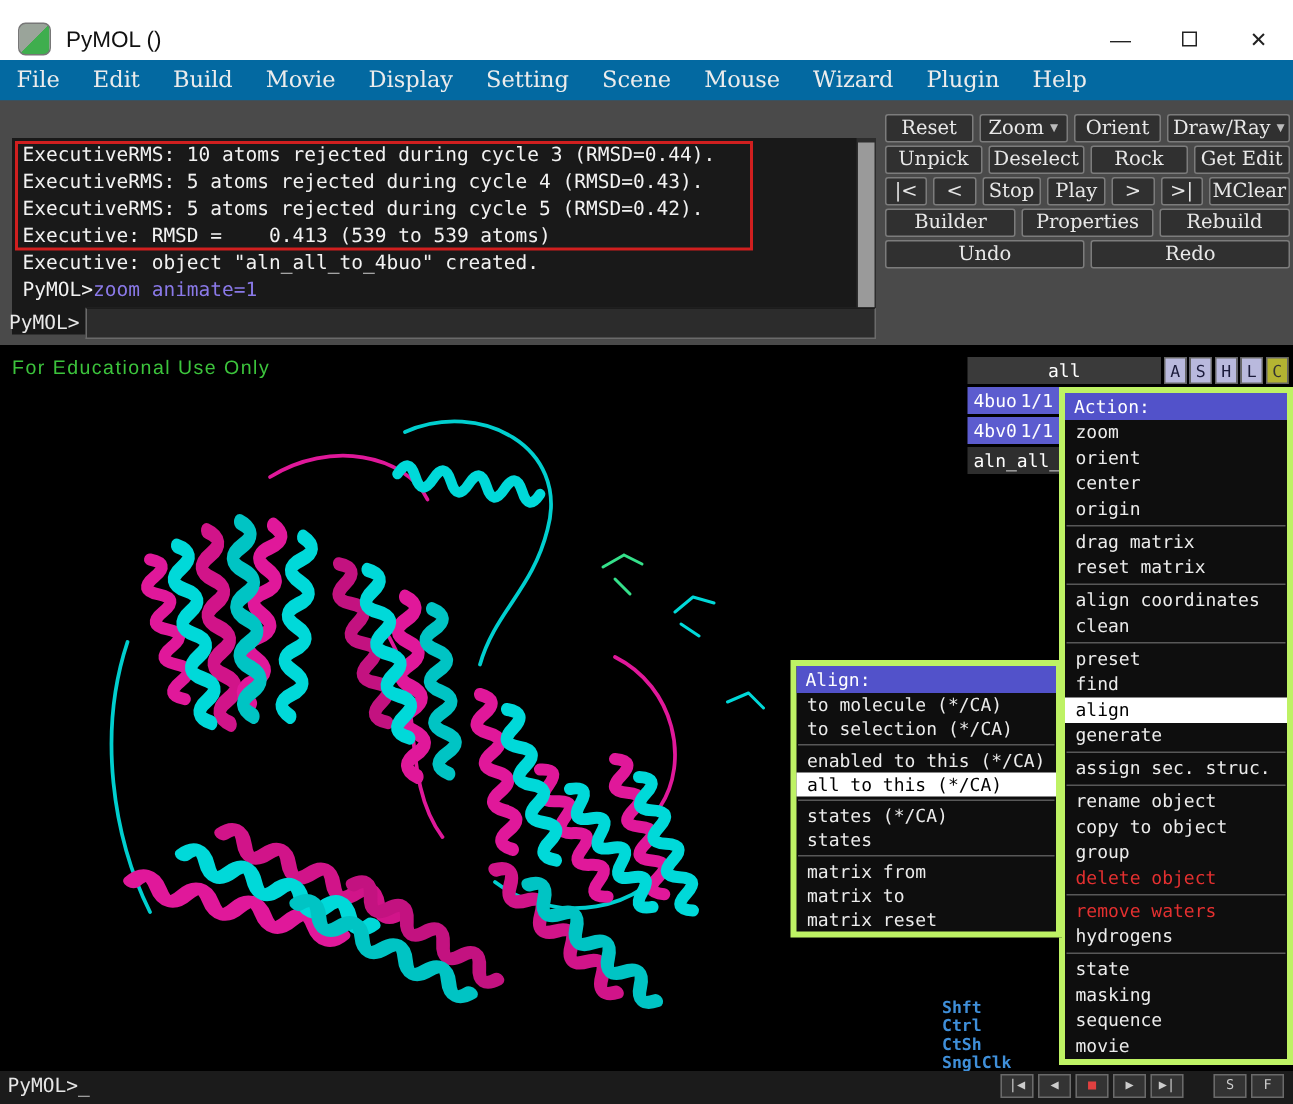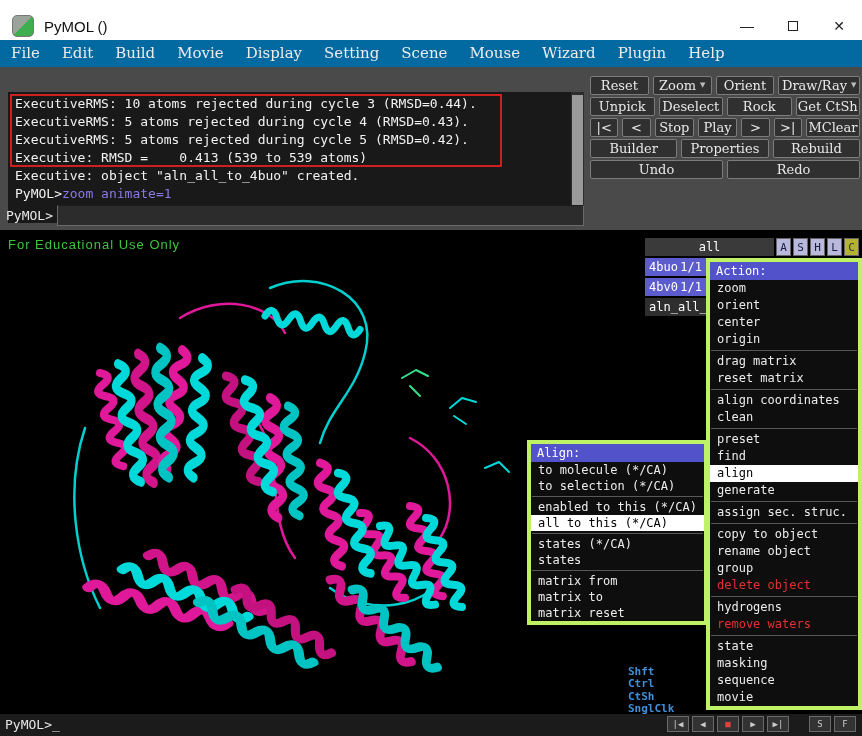--- a/index.html
+++ b/index.html
@@ -151,21 +151,21 @@
         <div class="gbtn">
             <span>Unpick</span>
           </div>
         <div class="gbtn">
             <span>Deselect</span>
           </div>
         <div class="gbtn">
             <span>Rock</span>
           </div>
         <div class="gbtn">
-            <span>Get CtSh</span>
+            <span>Get Edit</span>
           </div>
       </div>
       <div class="btn-row">
         <div class="gbtn small">
             <span>|&lt;</span>
           </div>
         <div class="gbtn small">
             <span>&lt;</span>
           </div>
         <div class="gbtn">
@@ -307,27 +307,27 @@
       <div class="mitem">align coordinates</div>
       <div class="mitem">clean</div>
       <div class="msep"></div>
       <div class="mitem">preset</div>
       <div class="mitem">find</div>
       <div class="mitem hl">align</div>
       <div class="mitem">generate</div>
       <div class="msep"></div>
       <div class="mitem">assign sec. struc.</div>
       <div class="msep"></div>
+      <div class="mitem">rename object</div>
       <div class="mitem">copy to object</div>
-      <div class="mitem">rename object</div>
       <div class="mitem">group</div>
       <div class="mitem red">delete object</div>
       <div class="msep"></div>
+      <div class="mitem red">remove waters</div>
       <div class="mitem">hydrogens</div>
-      <div class="mitem red">remove waters</div>
       <div class="msep"></div>
       <div class="mitem">state</div>
       <div class="mitem">masking</div>
       <div class="mitem">sequence</div>
       <div class="mitem">movie</div>
     </div>
 
     <div class="menu align-menu">
       <div class="menu-header">Align:</div>
       <div class="mitem">to molecule (*/CA)</div>

